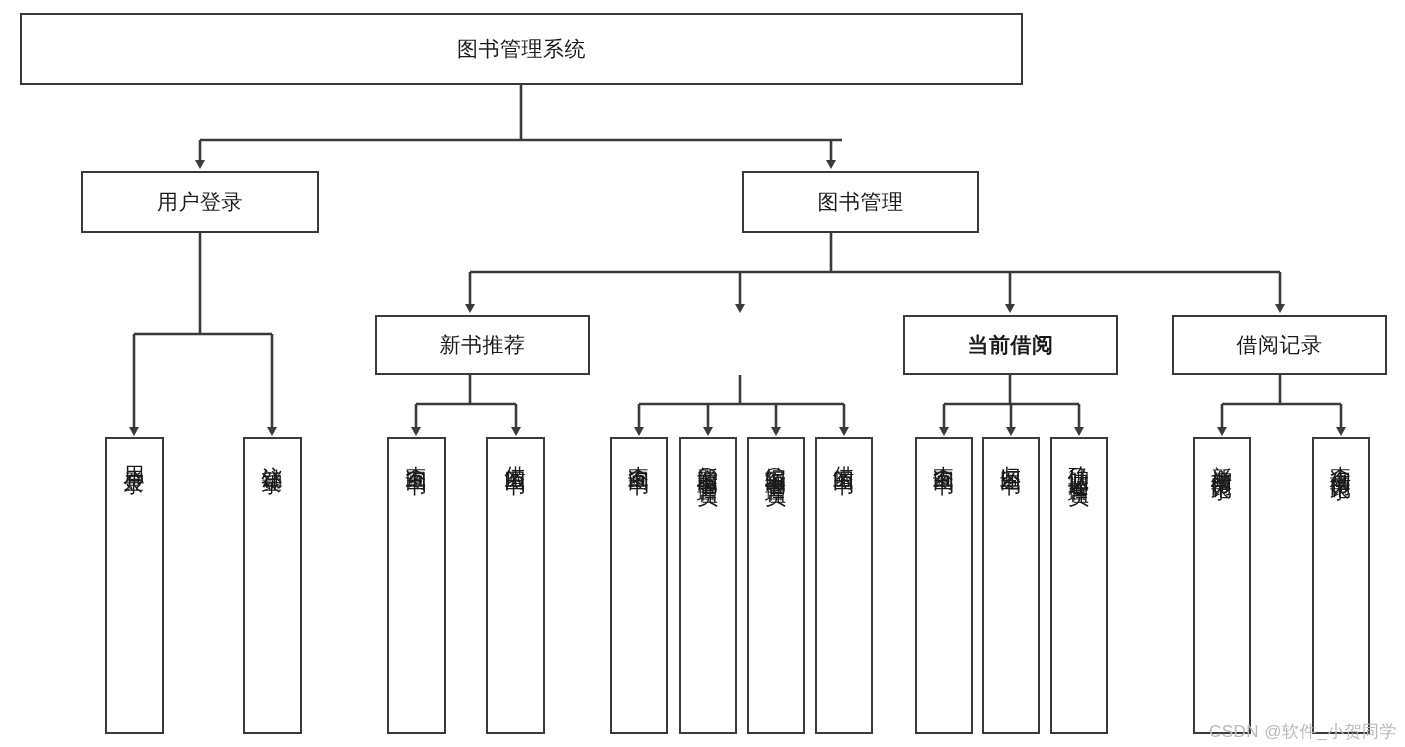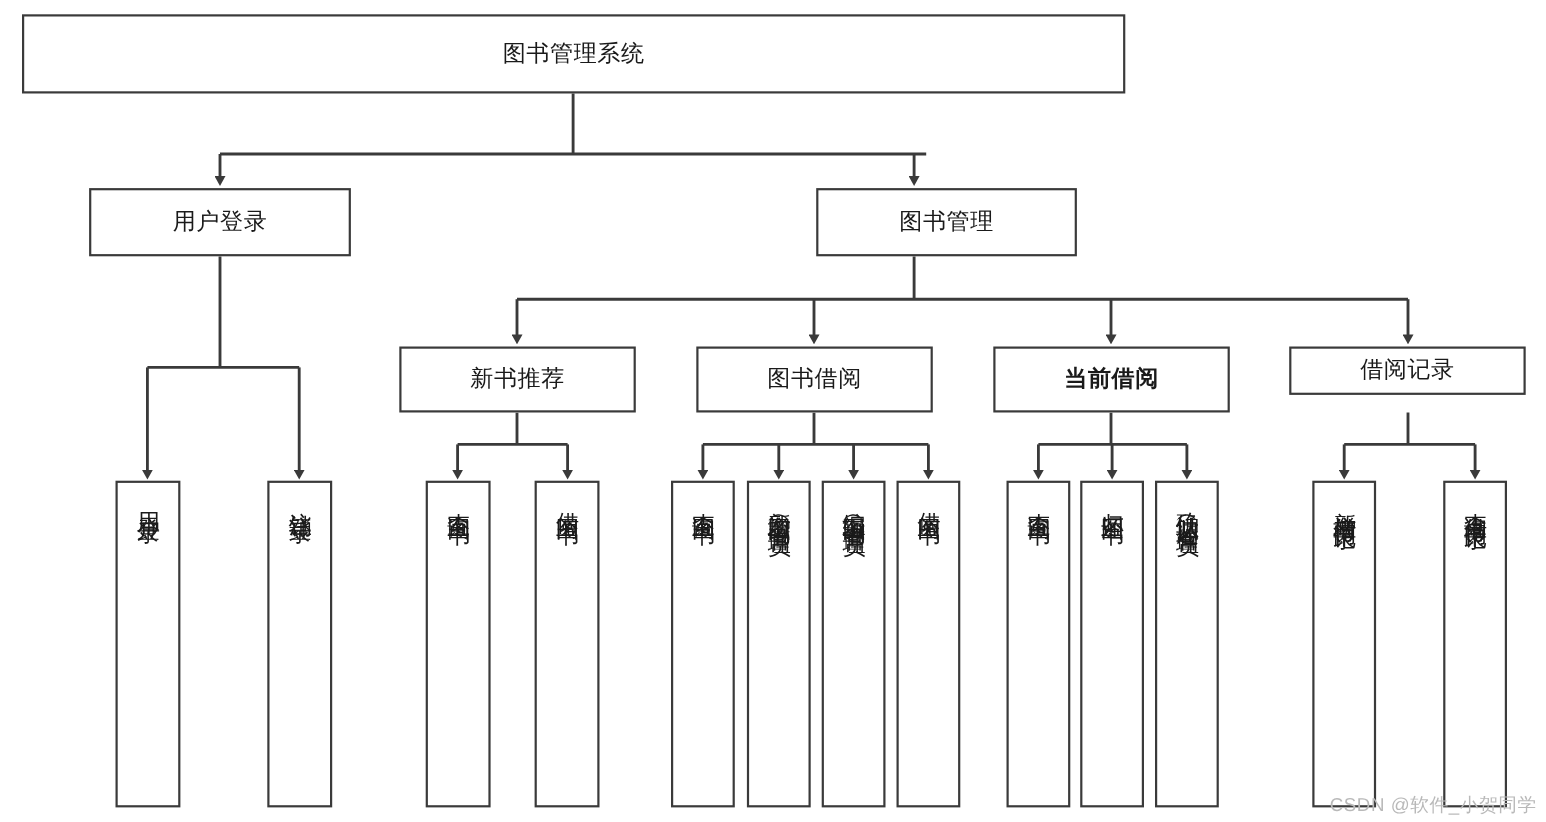--- a/index.html
+++ b/index.html
@@ -128,30 +128,27 @@
     <span class="node-label">图书管理系统</span>
   </div>
 
   <div class="node horizontal" id="l1-0" style="left: 81px; top: 171px; width: 238px; height: 62px;">
     <span class="node-label">用户登录</span>
   </div>
   <div class="node horizontal" id="l1-1" style="left: 712px; top: 171px; width: 237px; height: 62px; margin-left: 30px;">
     <span class="node-label">图书管理</span>
   </div>
 
-  <div class="node horizontal" id="l2-0" style="left: 363px; top: 315px; width: 215px; height: 60px;">
+  <div class="node horizontal" id="l2-0" style="left: 375px; top: 315px; width: 215px; height: 60px;">
     <span class="node-label">新书推荐</span>
-  </div>
-  <div class="node horizontal" id="l2-1" style="left: 633px; top: 315px; width: 215px; height: 60px;">
-    <span class="node-label">图书借阅</span>
   </div>
   <div class="node horizontal" id="l2-2" style="left: 903px; top: 315px; width: 215px; height: 60px; font-weight: bold;">
     <span class="node-label">当前借阅</span>
   </div>
-  <div class="node horizontal" id="l2-3" style="left: 1172px; top: 315px; width: 215px; height: 44px;">
+  <div class="node horizontal" id="l2-3" style="left: 1172px; top: 315px; width: 215px; height: 60px;">
     <span class="node-label">借阅记录</span>
   </div>
 
   <div class="node vertical" id="lf-0" style="left: 105px; top: 437px; width: 59px; height: 297px;">
     <span class="node-label">用户登录</span>
   </div>
   <div class="node vertical" id="lf-1" style="left: 243px; top: 437px; width: 59px; height: 297px;">
     <span class="node-label">注销登录</span>
   </div>
   <div class="node vertical" id="lf-2" style="left: 387px; top: 437px; width: 59px; height: 297px;">

